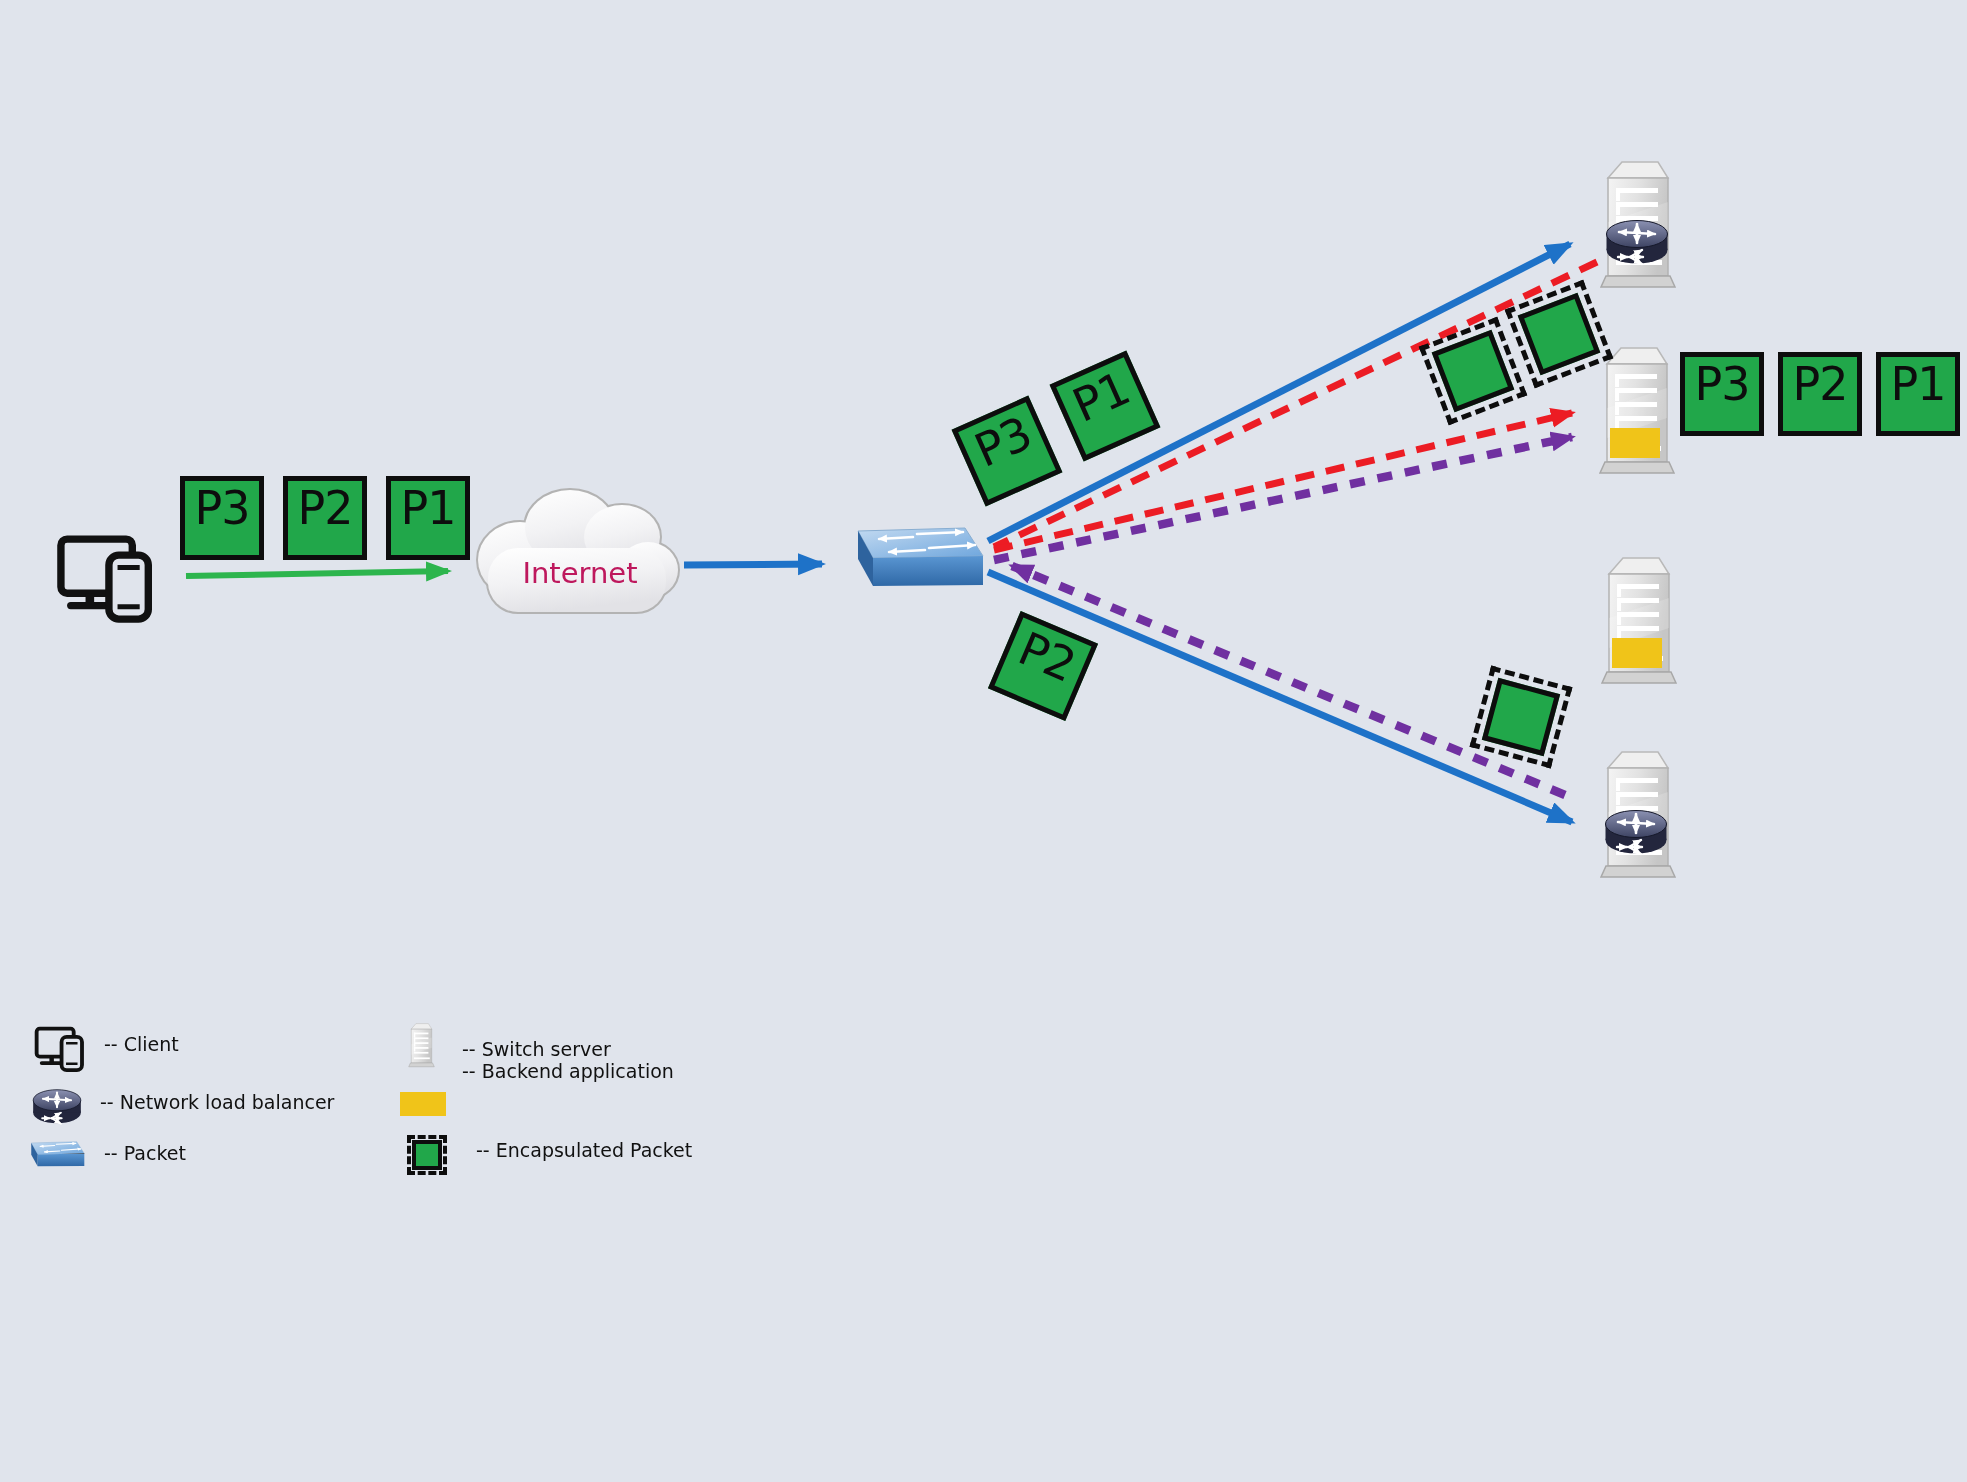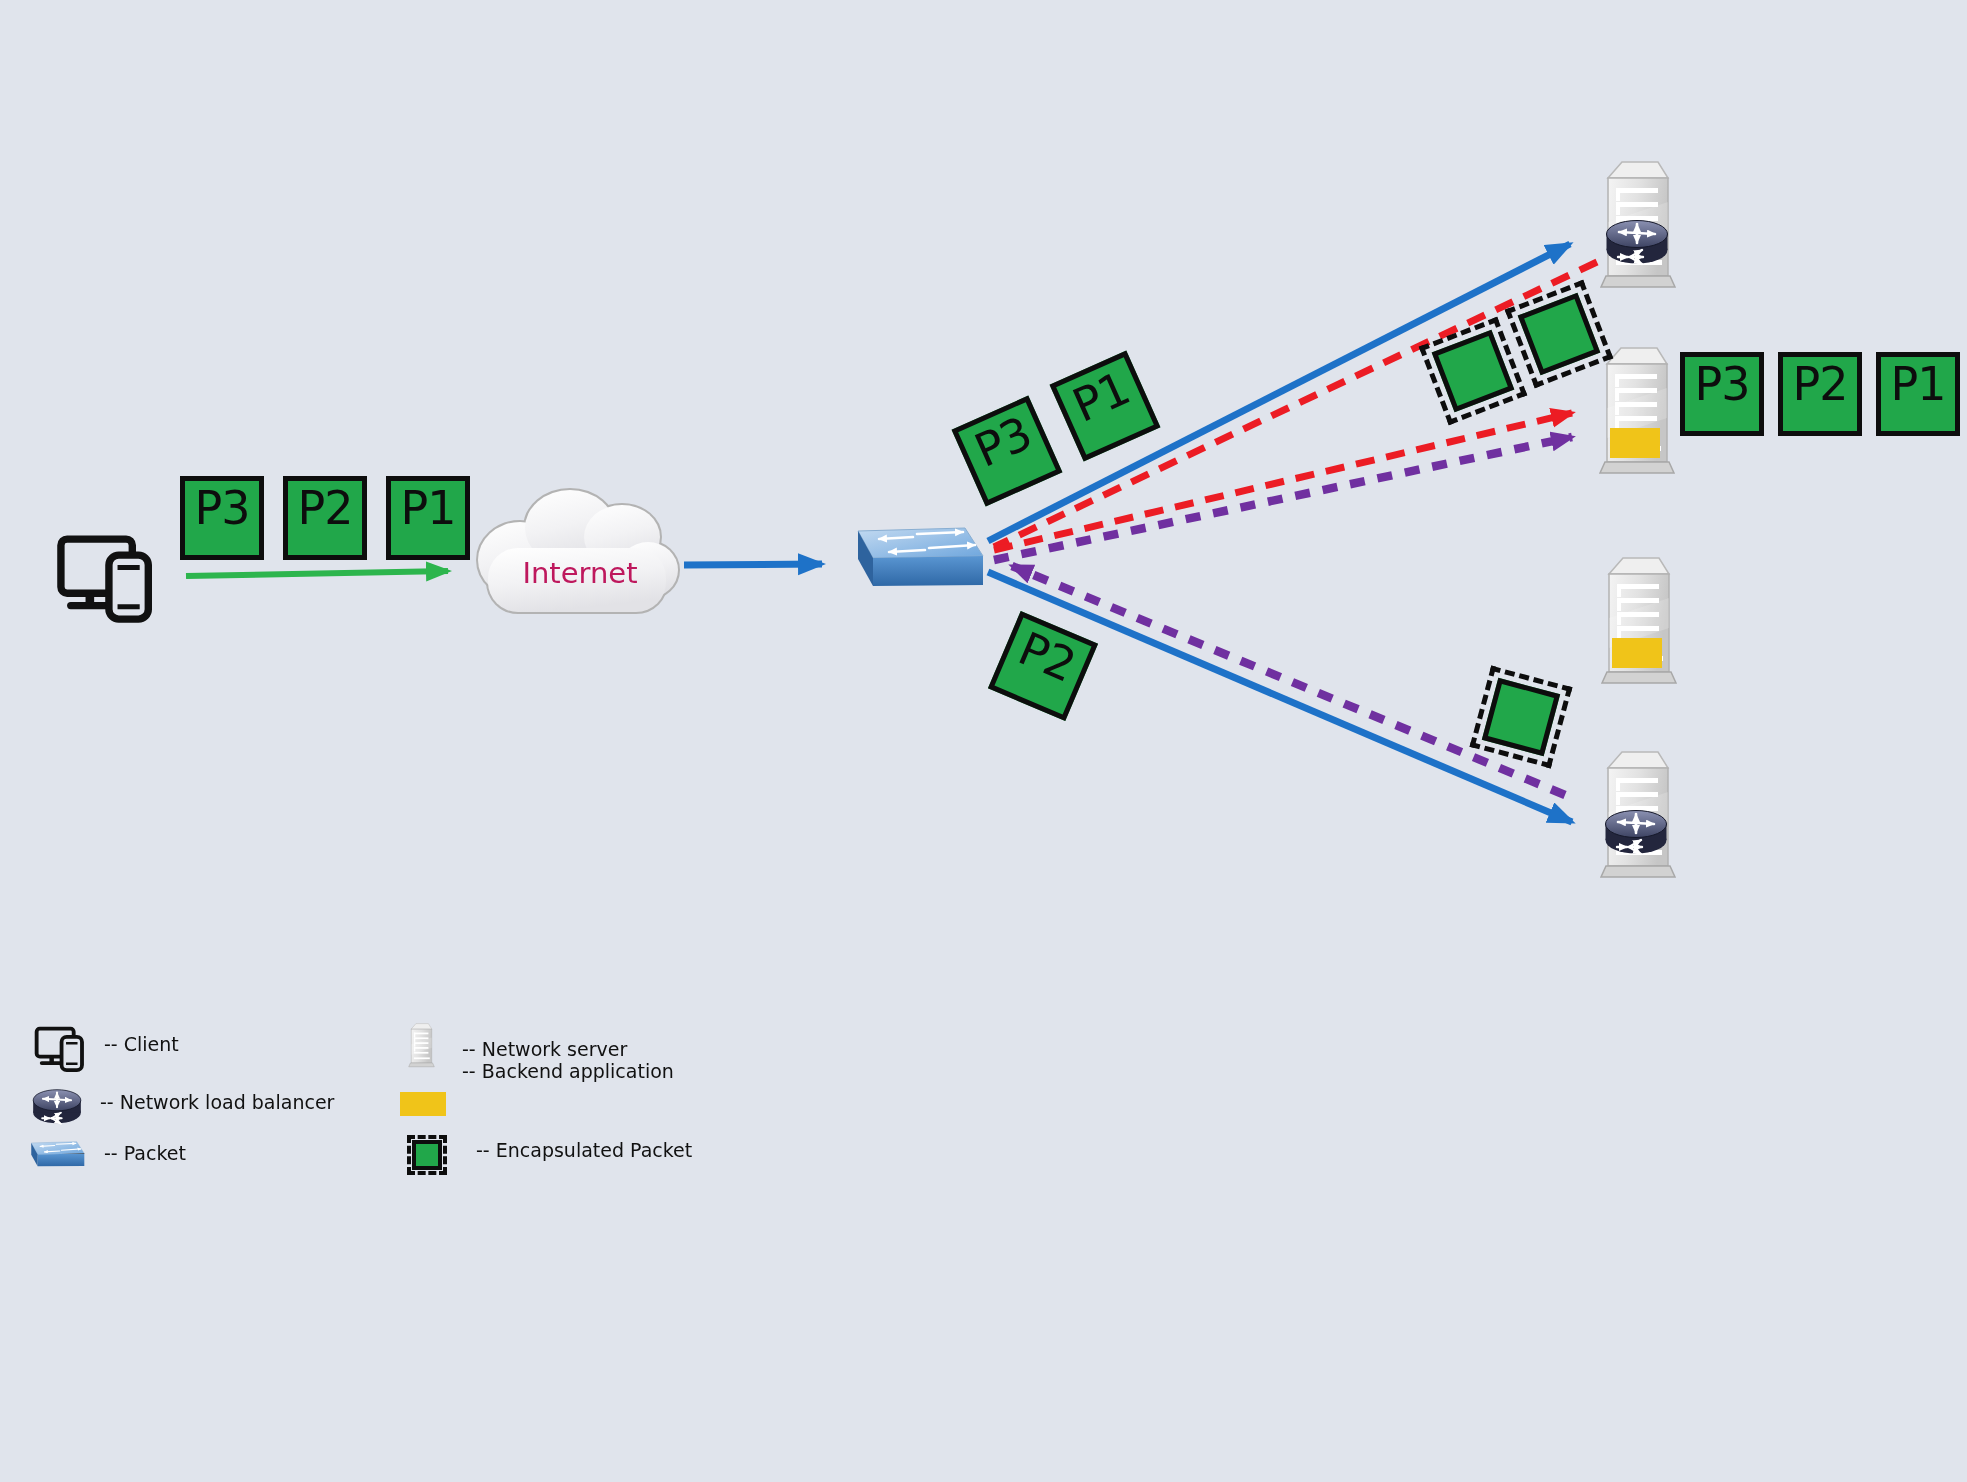--- a/index.html
+++ b/index.html
@@ -256,20 +256,20 @@
   <div class="encap" style="left:1441px;top:339px;transform:rotate(-21deg)"></div>
   <div class="encap" style="left:1527px;top:302px;transform:rotate(-21deg)"></div>
   <div class="encap" style="left:1489px;top:685px;transform:rotate(15deg)"></div>
 
   <div class="cloud-label">Internet</div>
 
   <div>
     <div class="legend-label" style="left:104px;top:1033px">-- Client</div>
     <div class="legend-label" style="left:100px;top:1091px">-- Network load balancer</div>
     <div class="legend-label" style="left:104px;top:1142px">-- Packet</div>
-    <div class="legend-label" style="left:462px;top:1038px">-- Network server</div>
+    <div class="legend-label" style="left:462px;top:1038px">-- Switch server</div>
     <div class="legend-label" style="left:462px;top:1060px">-- Backend application</div>
     <div class="legend-label" style="left:476px;top:1139px">-- Encapsulated Packet</div>
     <div class="swatch"></div>
     <div class="encap-s" style="left:412px;top:1140px"></div>
   </div>
 
 </div>
 
 </body></html>

